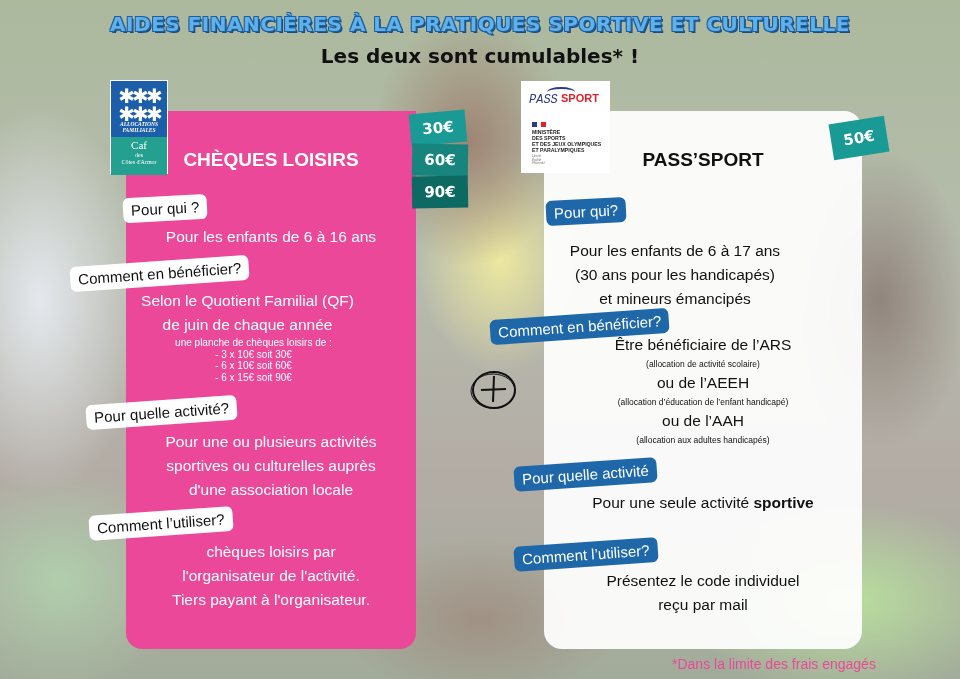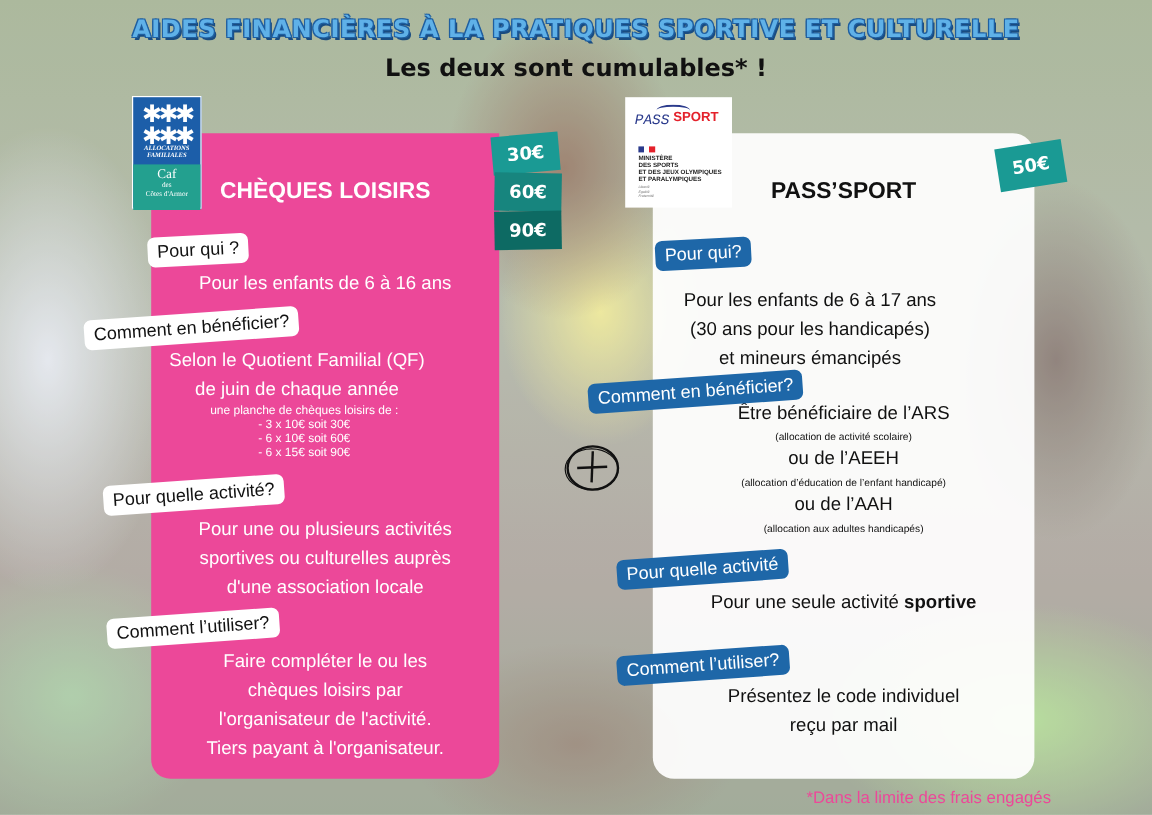--- a/index.html
+++ b/index.html
@@ -122,21 +122,20 @@
     <div class="small">- 6 x 15€ soit 90€</div>
   </div>
 
   <div class="ans" style="left:0; width:290px; top:319px;">
     <div>Pour une ou plusieurs activités</div>
     <div>sportives ou culturelles auprès</div>
     <div>d'une association locale</div>
   </div>
 
   <div class="ans" style="left:0; width:290px; top:429px;">
-    <div>Faire compléter le ou les</div>
     <div>chèques loisirs par</div>
     <div>l'organisateur de l'activité.</div>
     <div>Tiers payant à l'organisateur.</div>
   </div>
 </div>
 
 <div class="logo-caf">
   <div class="top">
     <div class="people">✱✱✱<br>✱✱✱</div>
     <div class="alloc">

